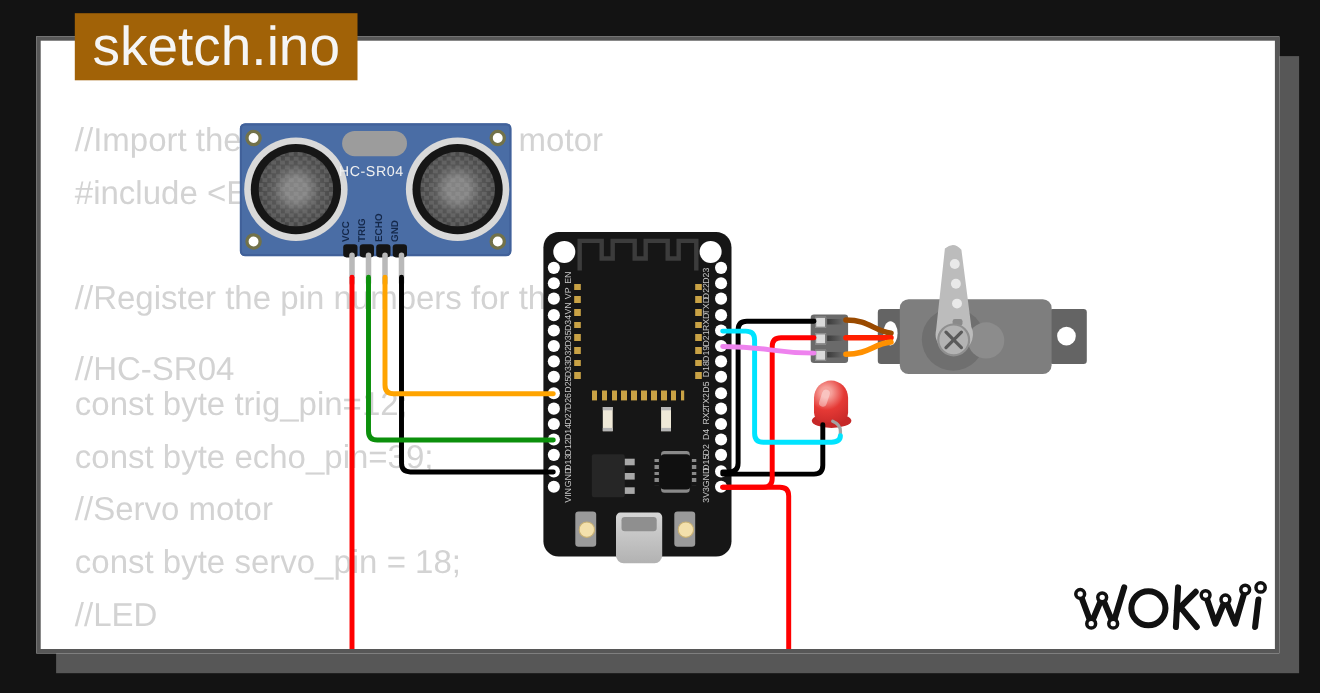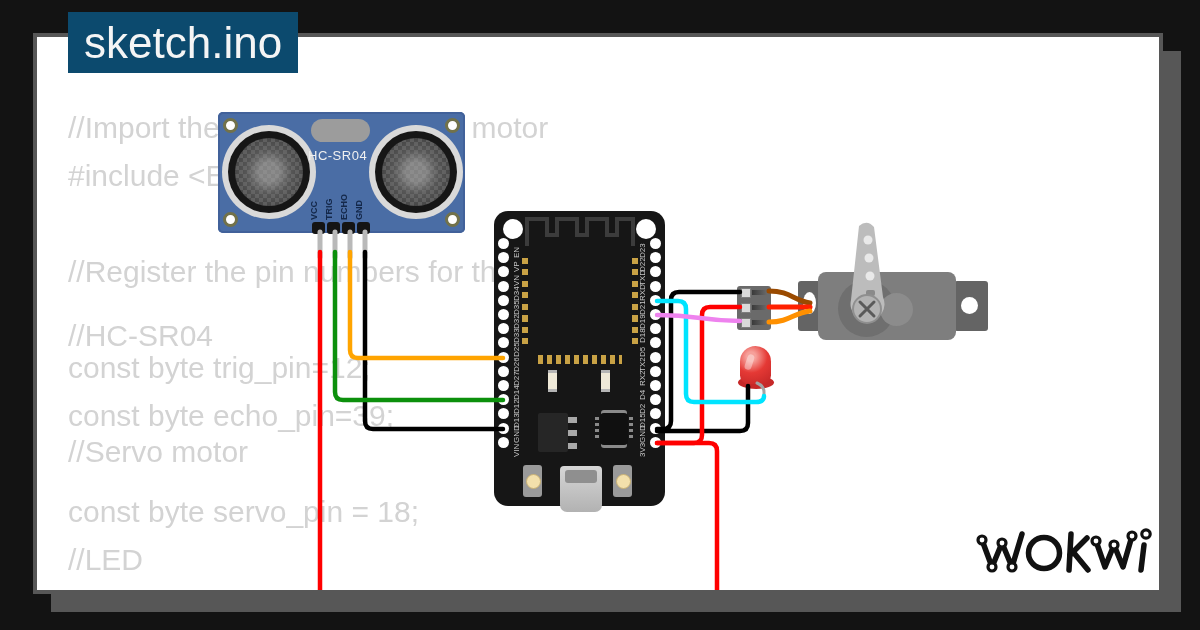--- a/index.html
+++ b/index.html
@@ -4,22 +4,22 @@
 <style>
   html,body{margin:0;padding:0;background:#131313;}
   #stage{position:relative;width:1200px;height:630px;background:#131313;overflow:hidden;
          font-family:"Liberation Sans",sans-serif;}
   
   #canvas-card{position:absolute;left:33px;top:33px;width:1122px;height:553px;background:#fff;
     border:4px solid #575757;box-shadow:18px 18px 0 0 #575757;}
   #canvas-clip{position:absolute;left:37px;top:37px;width:1122px;height:553px;overflow:hidden;}
   #world{position:absolute;left:-37px;top:-37px;width:1200px;height:630px;}
   
-  #file-tab{position:absolute;left:68px;top:12px;height:61px;padding:0 16px;background:#0c4a6e;
-    color:#f5f5f5;font-size:44px;line-height:61px;z-index:30;}
+  #file-tab{position:absolute;left:68px;top:12px;height:61px;padding:0 16px;background:#a16207;
+    color:#f5f5f5;font-size:50px;line-height:61px;z-index:30;}
   
   #code{position:absolute;left:68px;top:104px;z-index:1;color:#d3d3d3;font-size:30px;}
   .code-line{position:absolute;left:0;height:48px;line-height:48px;white-space:pre;}
   
   #hcsr04{position:absolute;left:218px;top:112px;width:247px;height:121px;background:#4a6da5;
     border-radius:5px;z-index:2;box-shadow:inset 0 0 0 2px #41619a;}
   .screw-hole{position:absolute;width:9px;height:9px;border-radius:50%;background:#fff;border:3px solid #72724a;}
   .transducer{position:absolute;top:13px;width:94px;height:94px;border-radius:50%;background:#d9d9d9;}
   .transducer .ring{position:absolute;left:6px;top:6px;width:82px;height:82px;border-radius:50%;background:#161616;}
   .transducer .mesh{position:absolute;left:13px;top:13px;width:68px;height:68px;border-radius:50%;
@@ -94,21 +94,21 @@
 
       <div id="code">
 
       <div class="code-line" style="top: 0px;">//Import the libraries for Servo motor</div>
           <div class="code-line" style="top: 48px;">#include &lt;ESP32Servo.h&gt;</div>
           <div class="code-line" style="top: 96px;"></div>
           <div class="code-line" style="top: 144px;">//Register the pin numbers for the device</div>
           <div class="code-line" style="top: 208px;">//HC-SR04</div>
           <div class="code-line" style="top: 240px;">const byte trig_pin=12;</div>
           <div class="code-line" style="top: 288px;">const byte echo_pin=39;</div>
-          <div class="code-line" style="top: 324px;">//Servo motor</div>
+          <div class="code-line" style="top: 336px;">//Servo motor</div>
           <div class="code-line" style="top: 384px;">const byte servo_pin = 18;</div>
           <div class="code-line" style="top: 432px;">//LED</div>
           <div class="code-line" style="top: 480px;">const byte led_pin = 21;</div>
         </div>
 
       <div id="hcsr04">
         <div class="screw-hole" style="left:5px;top:6px;"></div>
         <div class="screw-hole" style="left:227px;top:6px;"></div>
         <div class="screw-hole" style="left:5px;top:100px;"></div>
         <div class="screw-hole" style="left:227px;top:100px;"></div>

